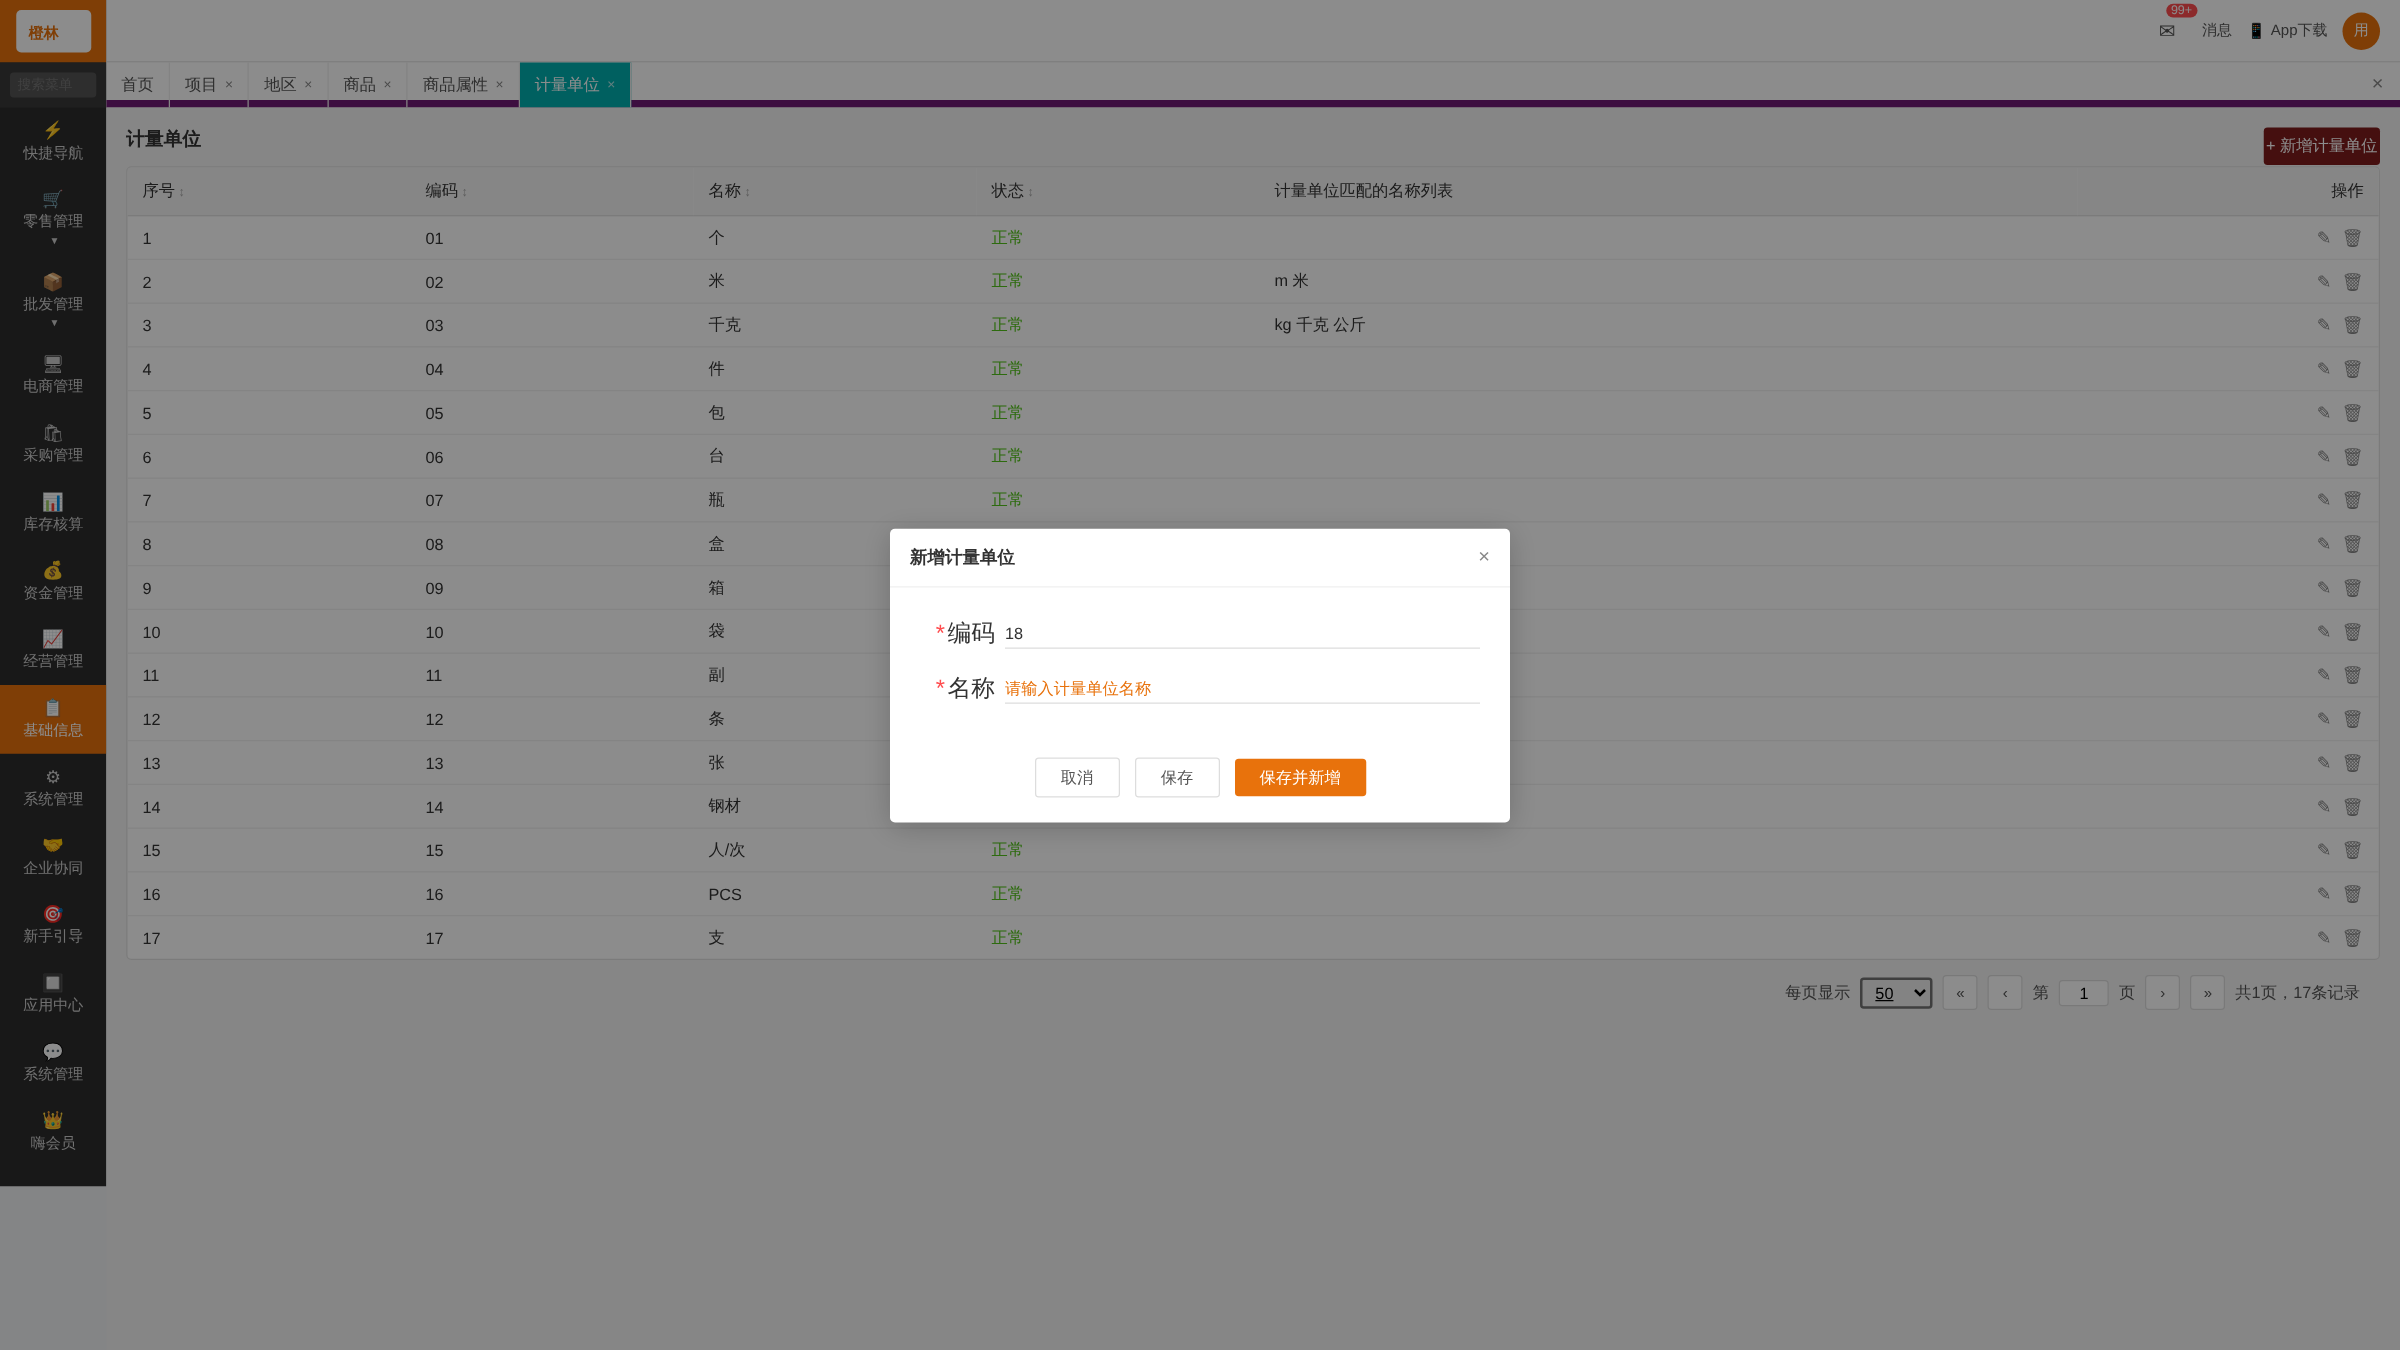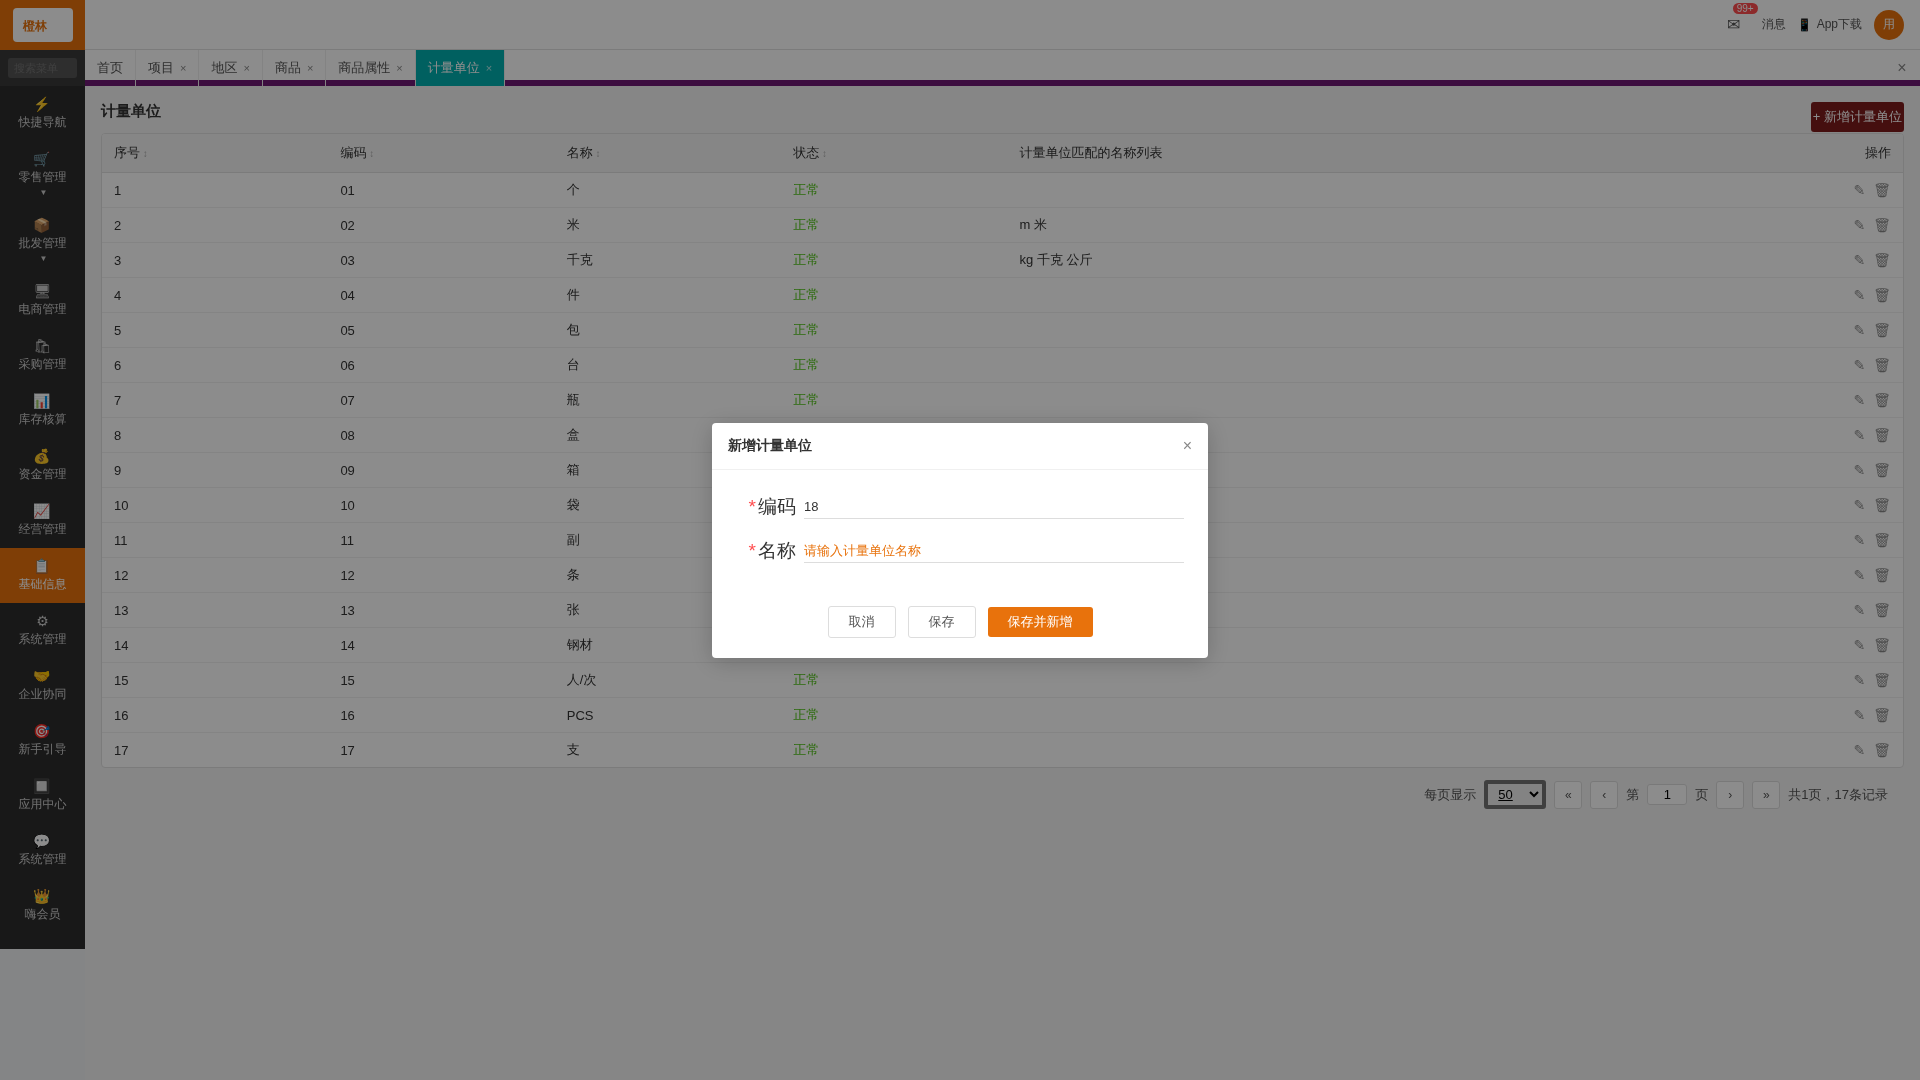--- a/index.html
+++ b/index.html
@@ -50,21 +50,21 @@
     th.sortable::after { content: ' ↕'; font-size: 10px; color: #aaa; }
     td { padding: 8px 12px; font-size: 13px; color: #333; border-bottom: 1px solid #f0f0f0; }
     tr:last-child td { border-bottom: none; }
     .status-normal { color: #52c41a; }
     .action-btns { display: flex; gap: 8px; justify-content: flex-end; }
     .action-edit { color: #888; cursor: pointer; font-size: 14px; }
     .action-del { color: #888; cursor: pointer; font-size: 14px; }
 
     
     .pagination { display: flex; align-items: center; justify-content: flex-end; padding: 12px 16px; gap: 8px; font-size: 13px; color: #555; }
-    .pagination select { border: 4px solid #737373; border-radius: 3px; padding: 2px 6px; font-size: 13px; text-decoration: underline; }
+    .pagination select { border: 2px solid #737373; border-radius: 3px; padding: 2px 6px; font-size: 13px; text-decoration: underline; }
     .pagination-btn { width: 28px; height: 28px; display: flex; align-items: center; justify-content: center; border: 1px solid #ddd; border-radius: 3px; cursor: pointer; background: #fff; font-size: 12px; }
     .pagination-input { width: 40px; border: 1px solid #ddd; border-radius: 3px; text-align: center; padding: 2px 4px; font-size: 13px; }
 
     
     .overlay { position: fixed; top: 0; left: 0; width: 1920px; height: 1080px; background: rgba(0,0,0,0.45); z-index: 100; display: flex; align-items: center; justify-content: center; }
 
     
     .dialog { background: #fff; border-radius: 4px; width: 496px; box-shadow: 0 4px 24px rgba(0,0,0,0.2); position: relative; }
     .dialog-header { padding: 14px 16px; border-bottom: 1px solid #f0f0f0; display: flex; align-items: center; justify-content: space-between; }
     .dialog-title { font-size: 14px; font-weight: bold; color: #333; }

